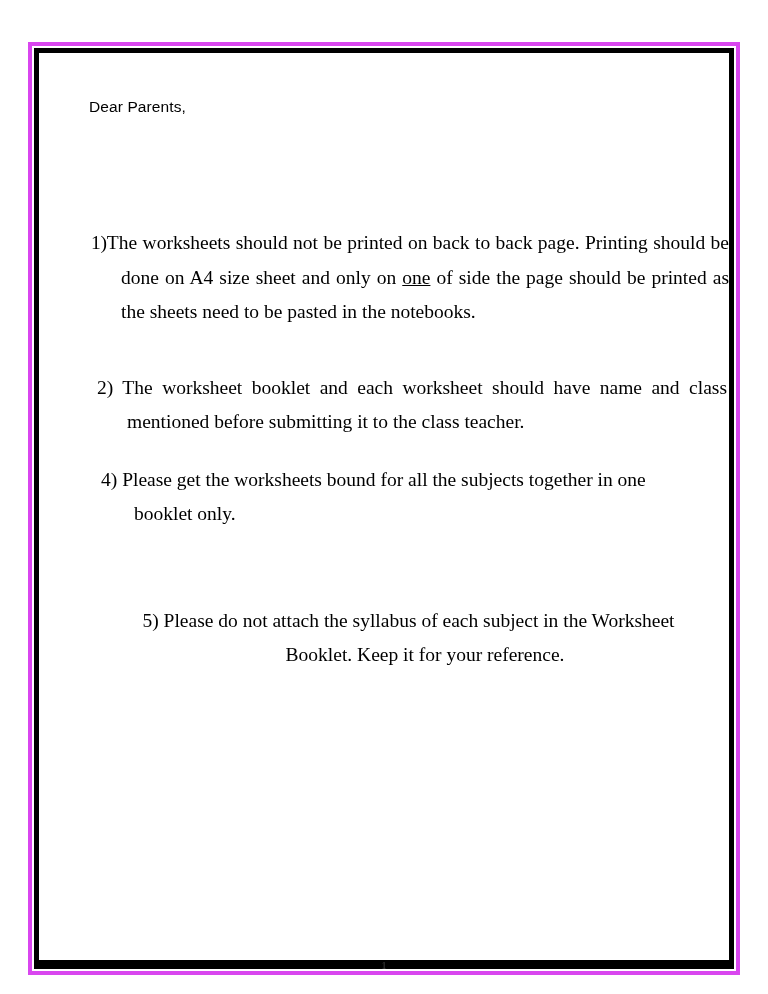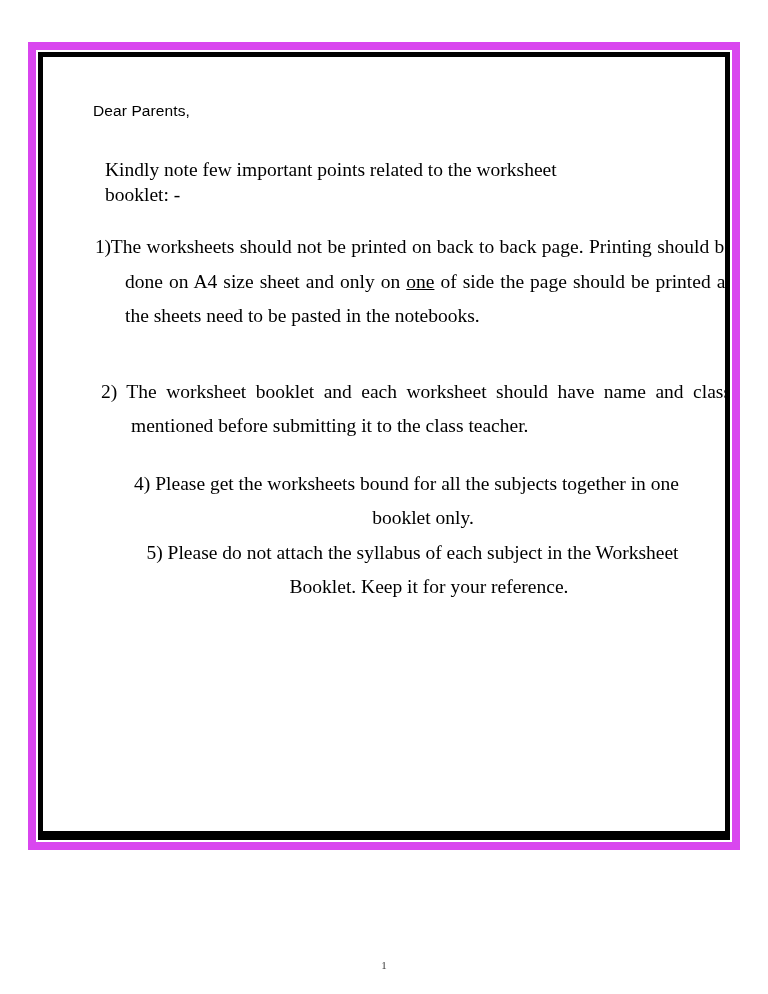--- a/index.html
+++ b/index.html
@@ -14,23 +14,23 @@
     font-family: "Liberation Serif", serif;
     -webkit-font-smoothing: antialiased;
   }
 
   
   #doc-frame {
     position: absolute;
     left: 28px;
     top: 42px;
     width: 712px;
-    height: 808px;
+    height: 933px;
     box-sizing: border-box;
-    border: 8px solid #d946ef;
+    border: 4px solid #d946ef;
     background: #ffffff;
   }
 
   
   #frame-gap {
     position: absolute;
     inset: 0;
     box-sizing: border-box;
     border: 2px solid #ffffff;
   }
@@ -135,21 +135,21 @@
     width: 600px;
     white-space: nowrap;
   }
 
   
   .item.i4 {
     margin-left: 10px;
     width: 570px;
     padding-left: 33px;
     text-indent: -33px;
-    text-align: center;
+    margin-bottom: 72px;
   }
 
   
   .item.i5 {
     margin-left: 21px;
     width: 560px;
     padding-left: 33px;
     text-indent: -33px;
     text-align: center;
   }
@@ -176,21 +176,20 @@
   <div id="frame-gap">
     <div id="frame-black">
 
       <div id="bottom-artifact-left"></div>
       <div id="bottom-artifact-right"></div>
 
       <div id="page-content">
 
         <div class="salutation">Dear Parents,</div>
 
-        <div class="intro">Kindly note few important points related to the worksheet booklet: -</div>
 
         <div class="list-area">
 
           <div class="item i1">
             <span class="marker">1)</span><span>The worksheets should not be printed on back to back page. Printing should be done on A4 size sheet and only on </span><span class="underlined">one</span><span> of side the page should be printed as the sheets need to be pasted in the notebooks.</span>
           </div>
 
           <div class="item i2">
             <span class="marker">2) </span><span>The worksheet booklet and each worksheet should have name and class mentioned before submitting it to the class teacher.</span>
           </div>

